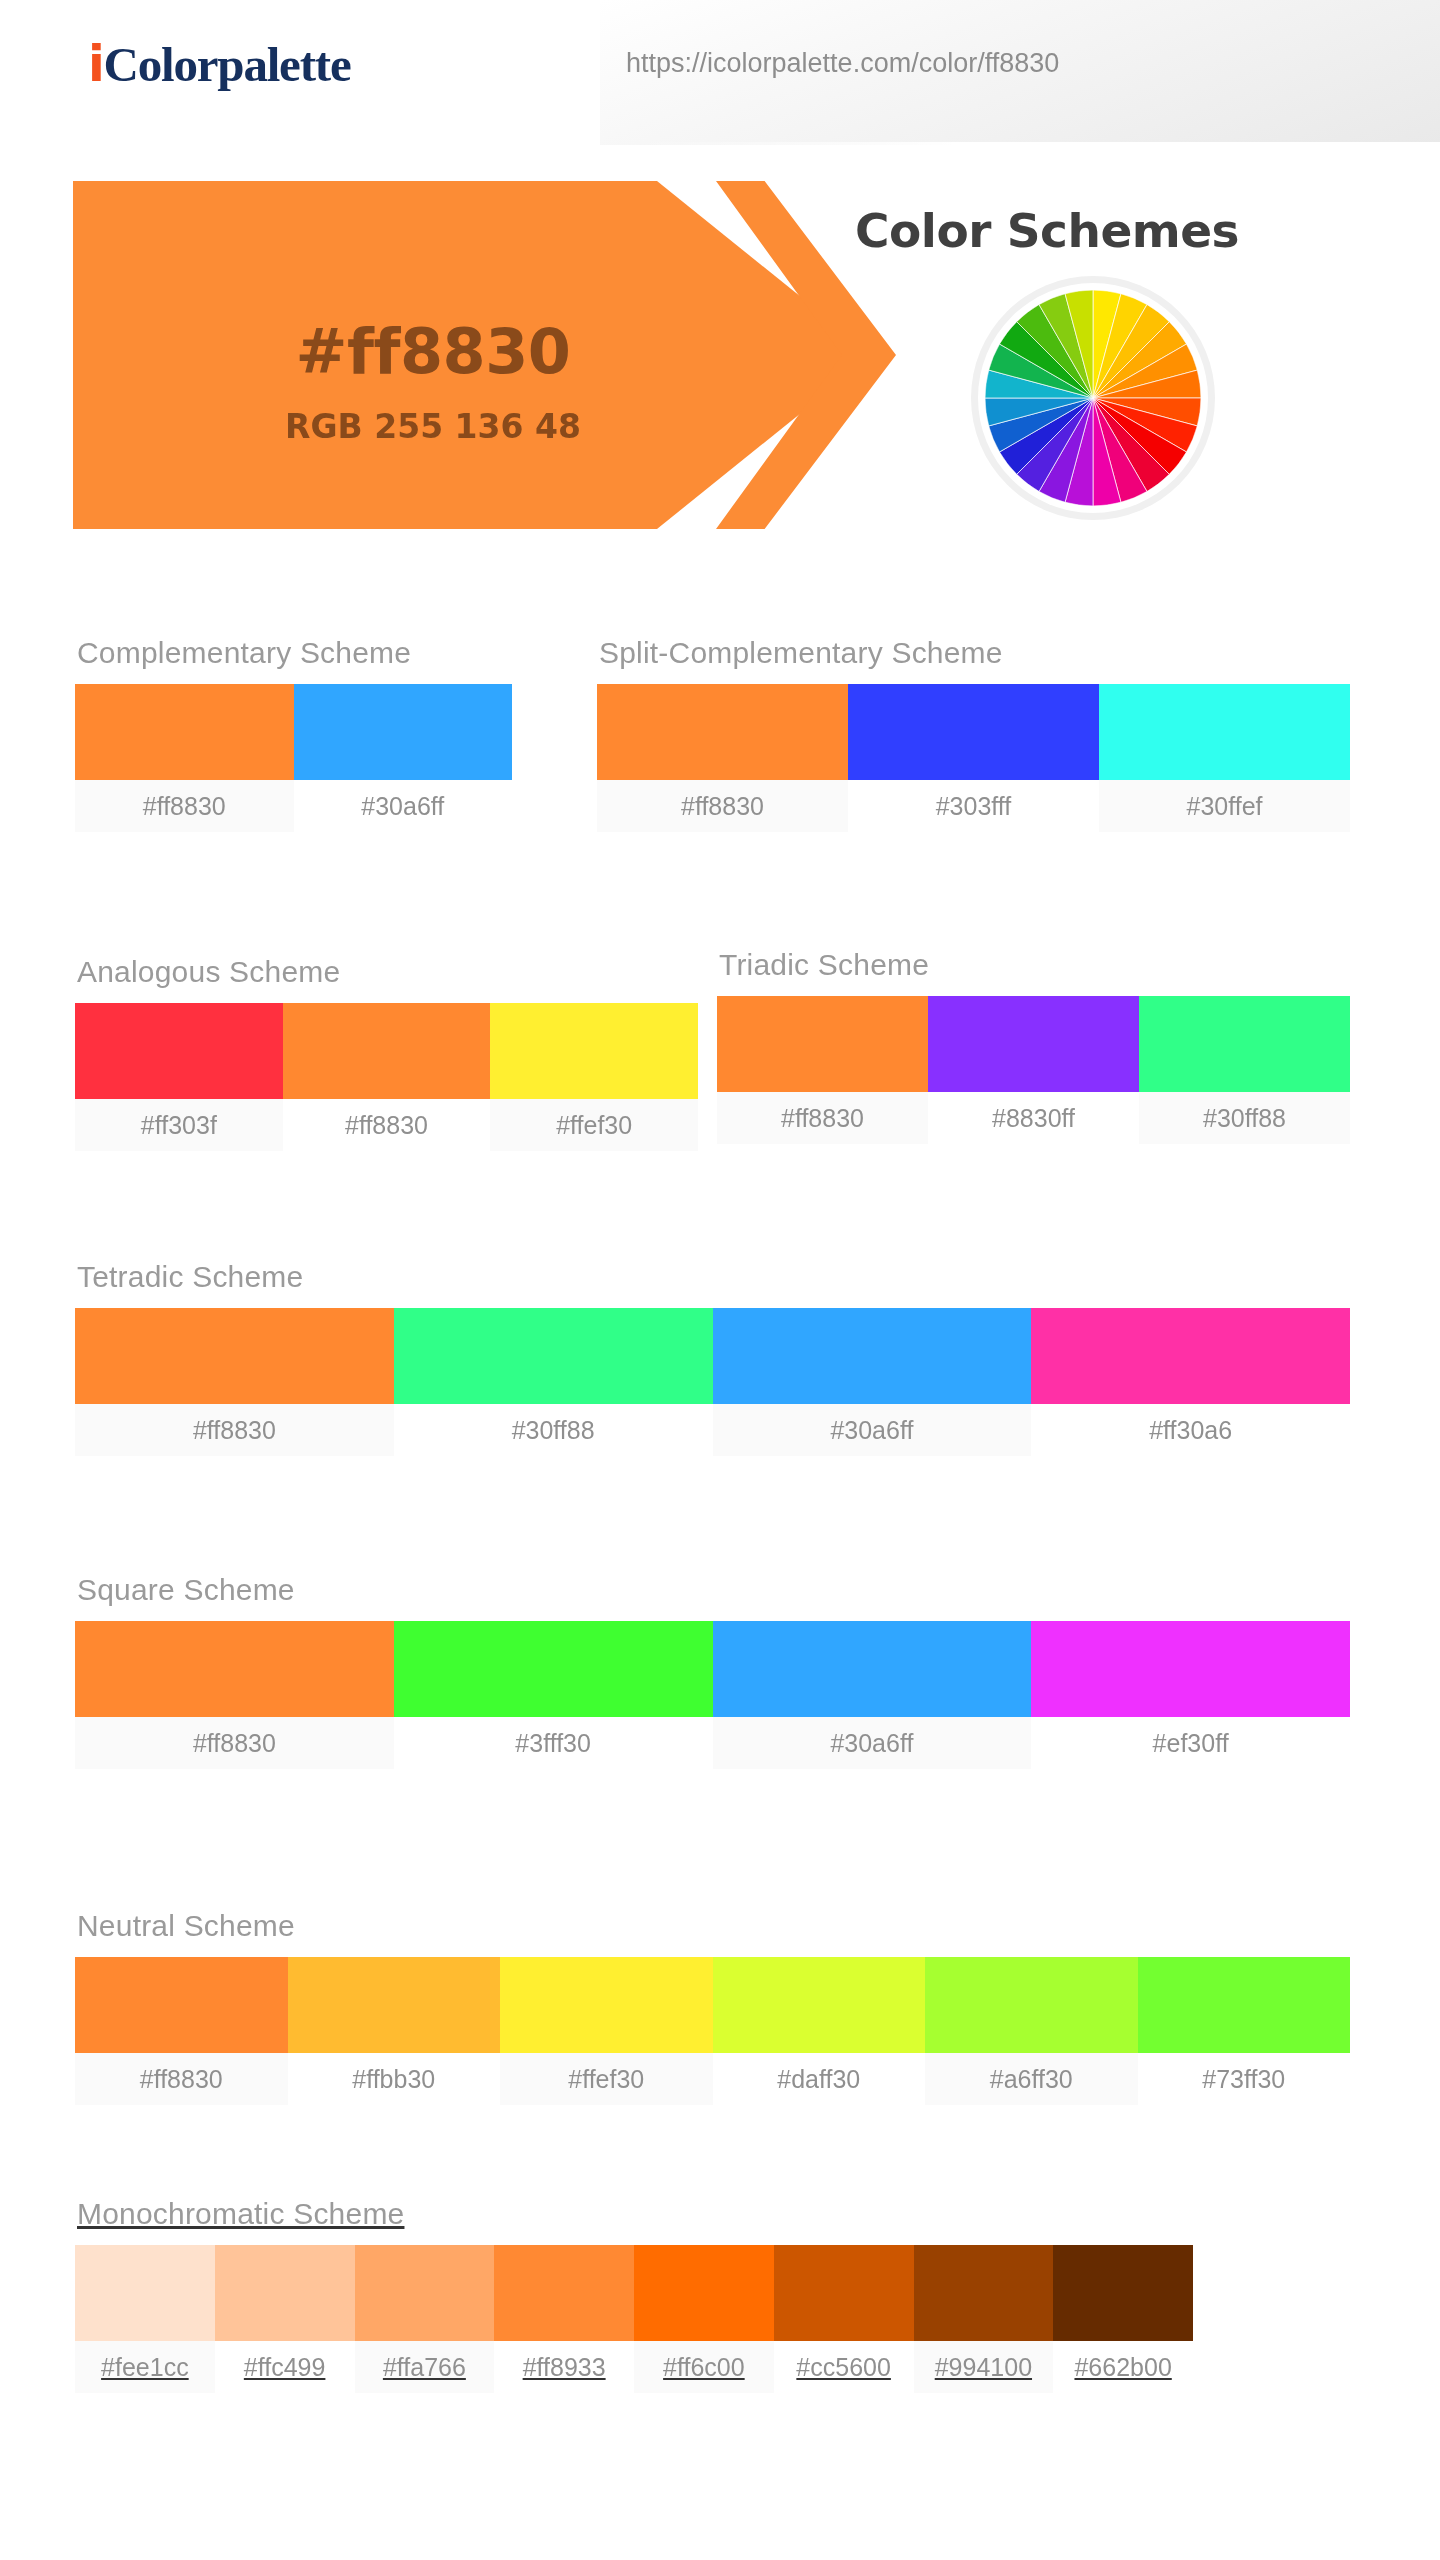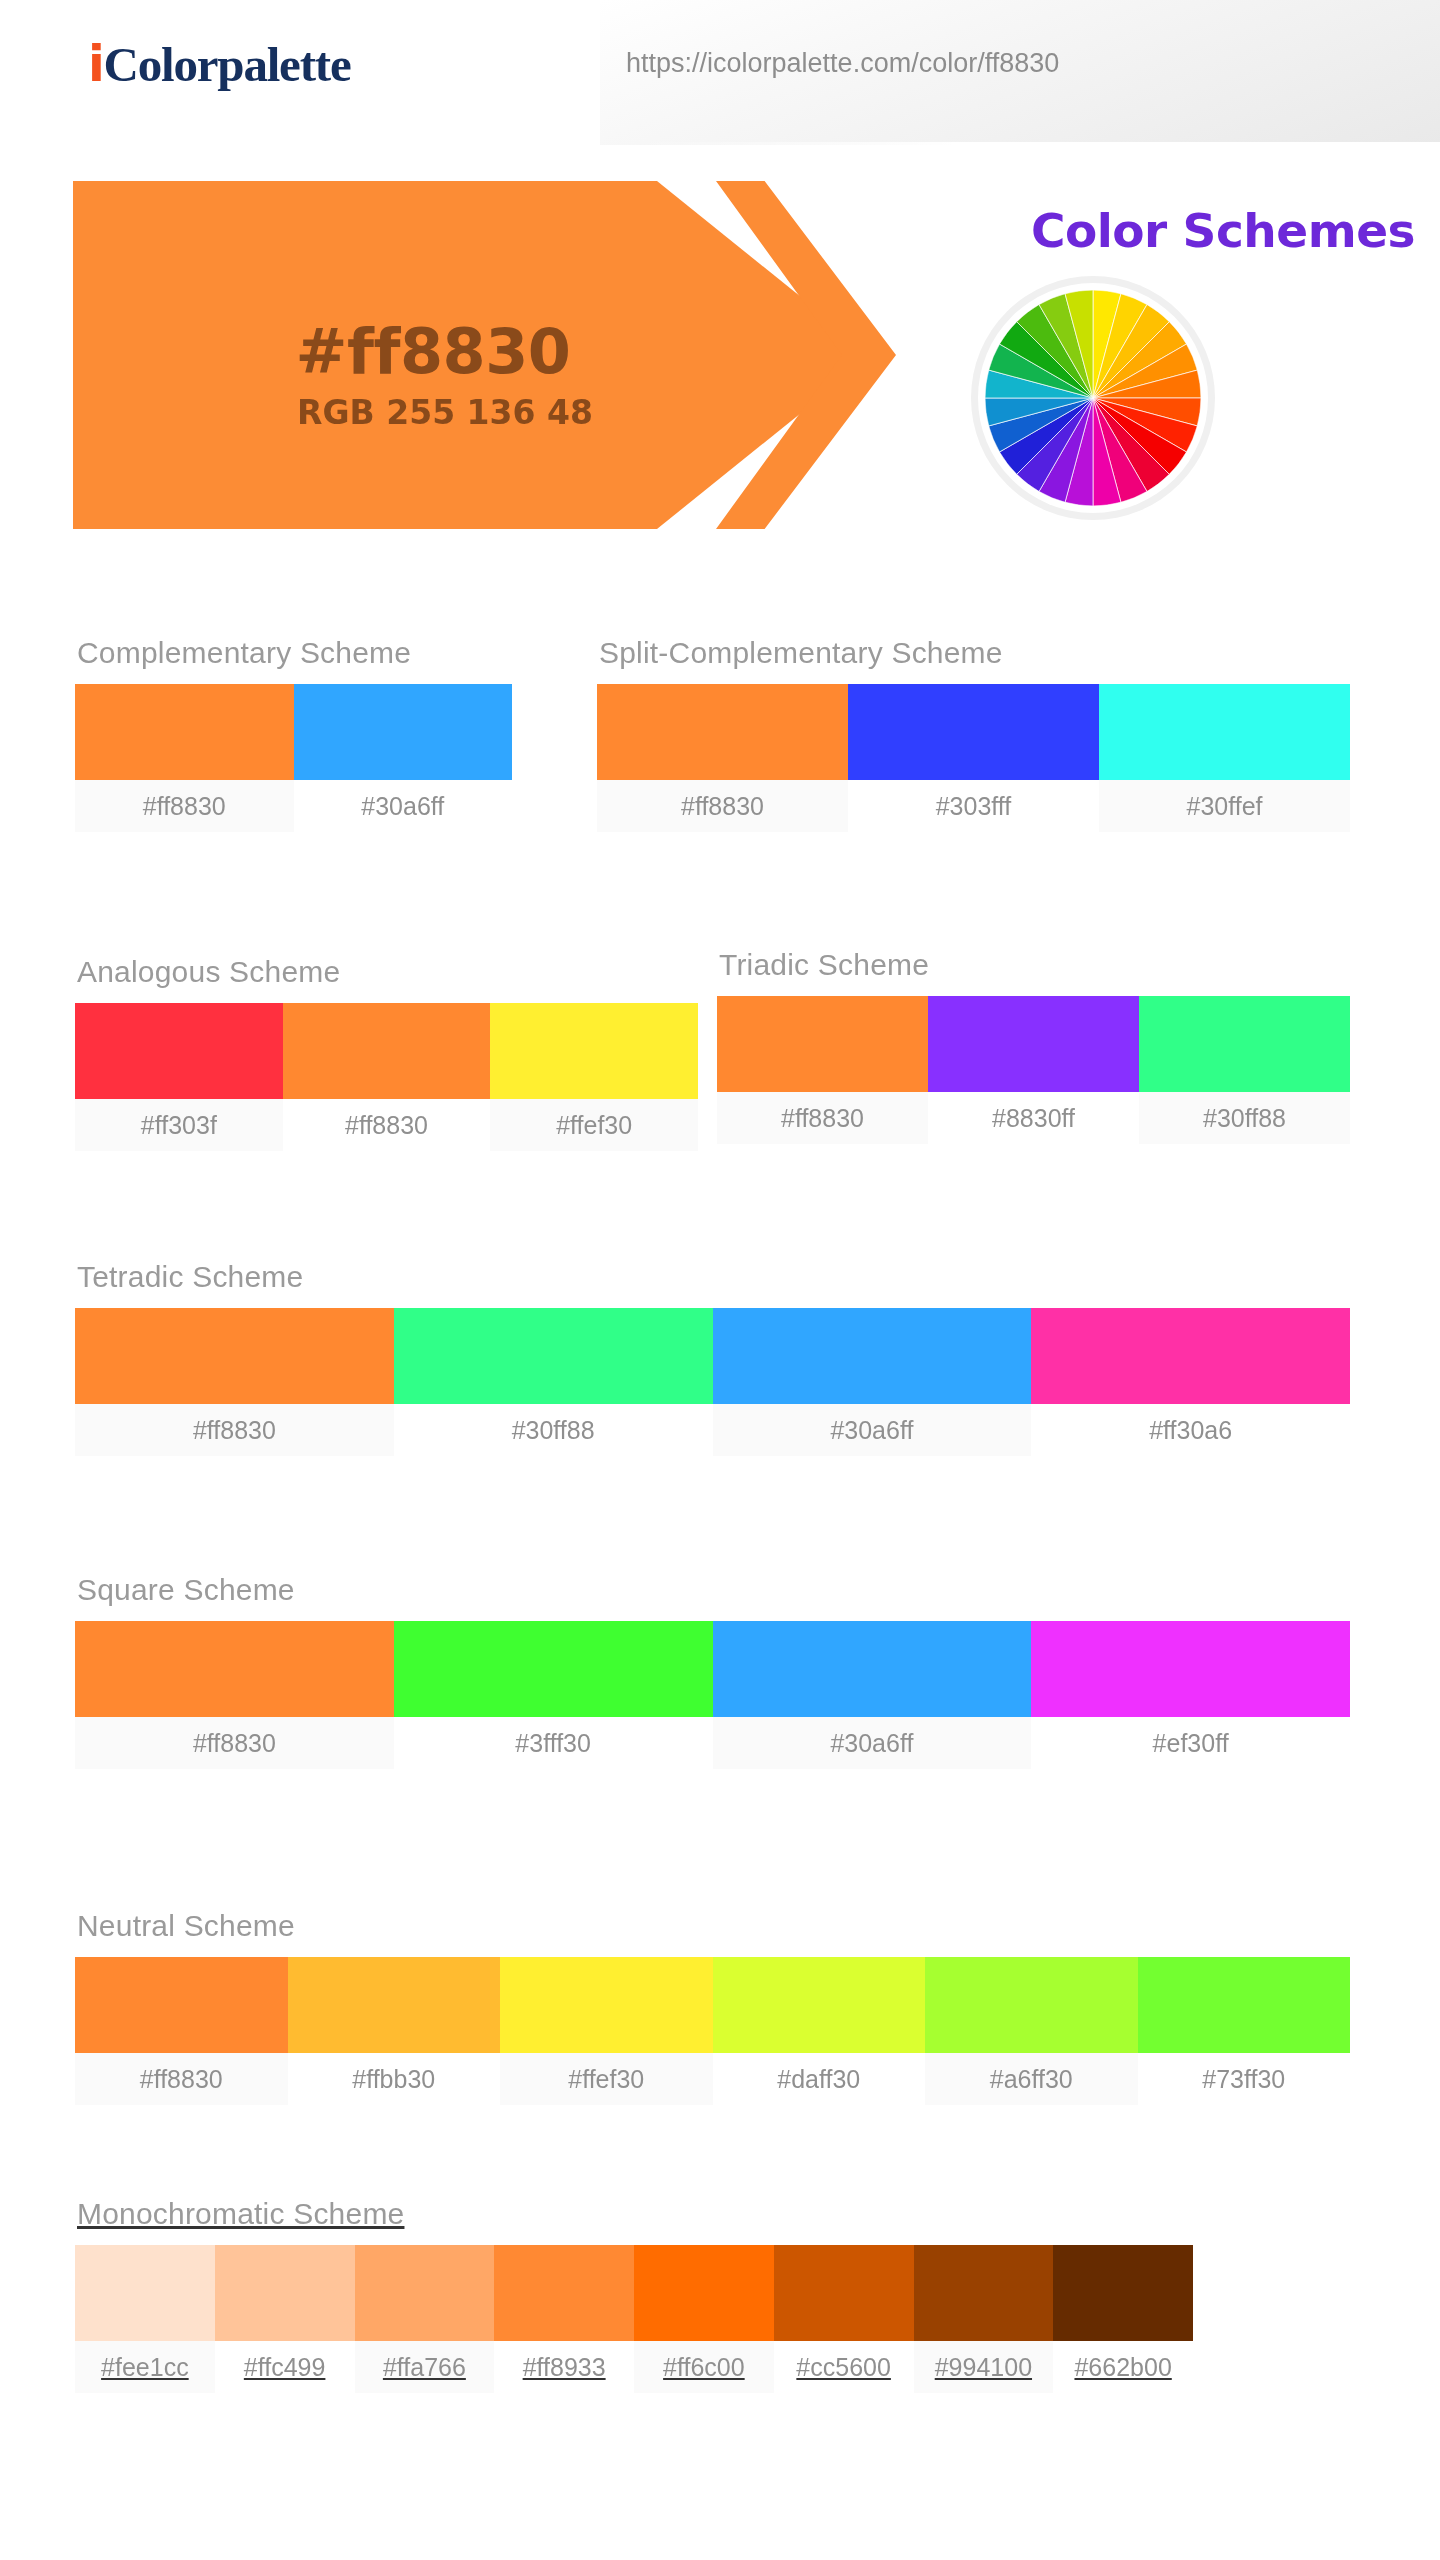--- a/index.html
+++ b/index.html
@@ -93,39 +93,38 @@
     text-align: center;
     font-family: "DejaVu Sans", sans-serif;
     font-weight: bold;
     font-size: 62px;
     color: #8a4a1a;
     letter-spacing: -0.5px;
   }
   .hero-rgb {
     position: absolute;
     left: 73px;
-    top: 218px;
+    top: 232px;
     width: 720px;
     text-align: center;
     font-family: "DejaVu Sans", sans-serif;
     font-weight: bold;
     font-size: 33px;
     color: #8a4a1a;
-    margin-left: 12px;
   }
   .schemes-title {
     position: absolute;
     left: 855px;
     top: 28px;
     width: 560px;
-    text-align: right;
+    text-align: left;
     font-family: "DejaVu Sans", sans-serif;
     font-weight: bold;
     font-size: 47px;
-    color: #6d28d9;
+    color: #404040;
     letter-spacing: -0.5px;
   }
   .wheel-wrap {
     position: absolute;
     left: 978px;
     top: 108px;
     width: 230px;
     height: 230px;
     border-radius: 50%;
     background: #ffffff;

